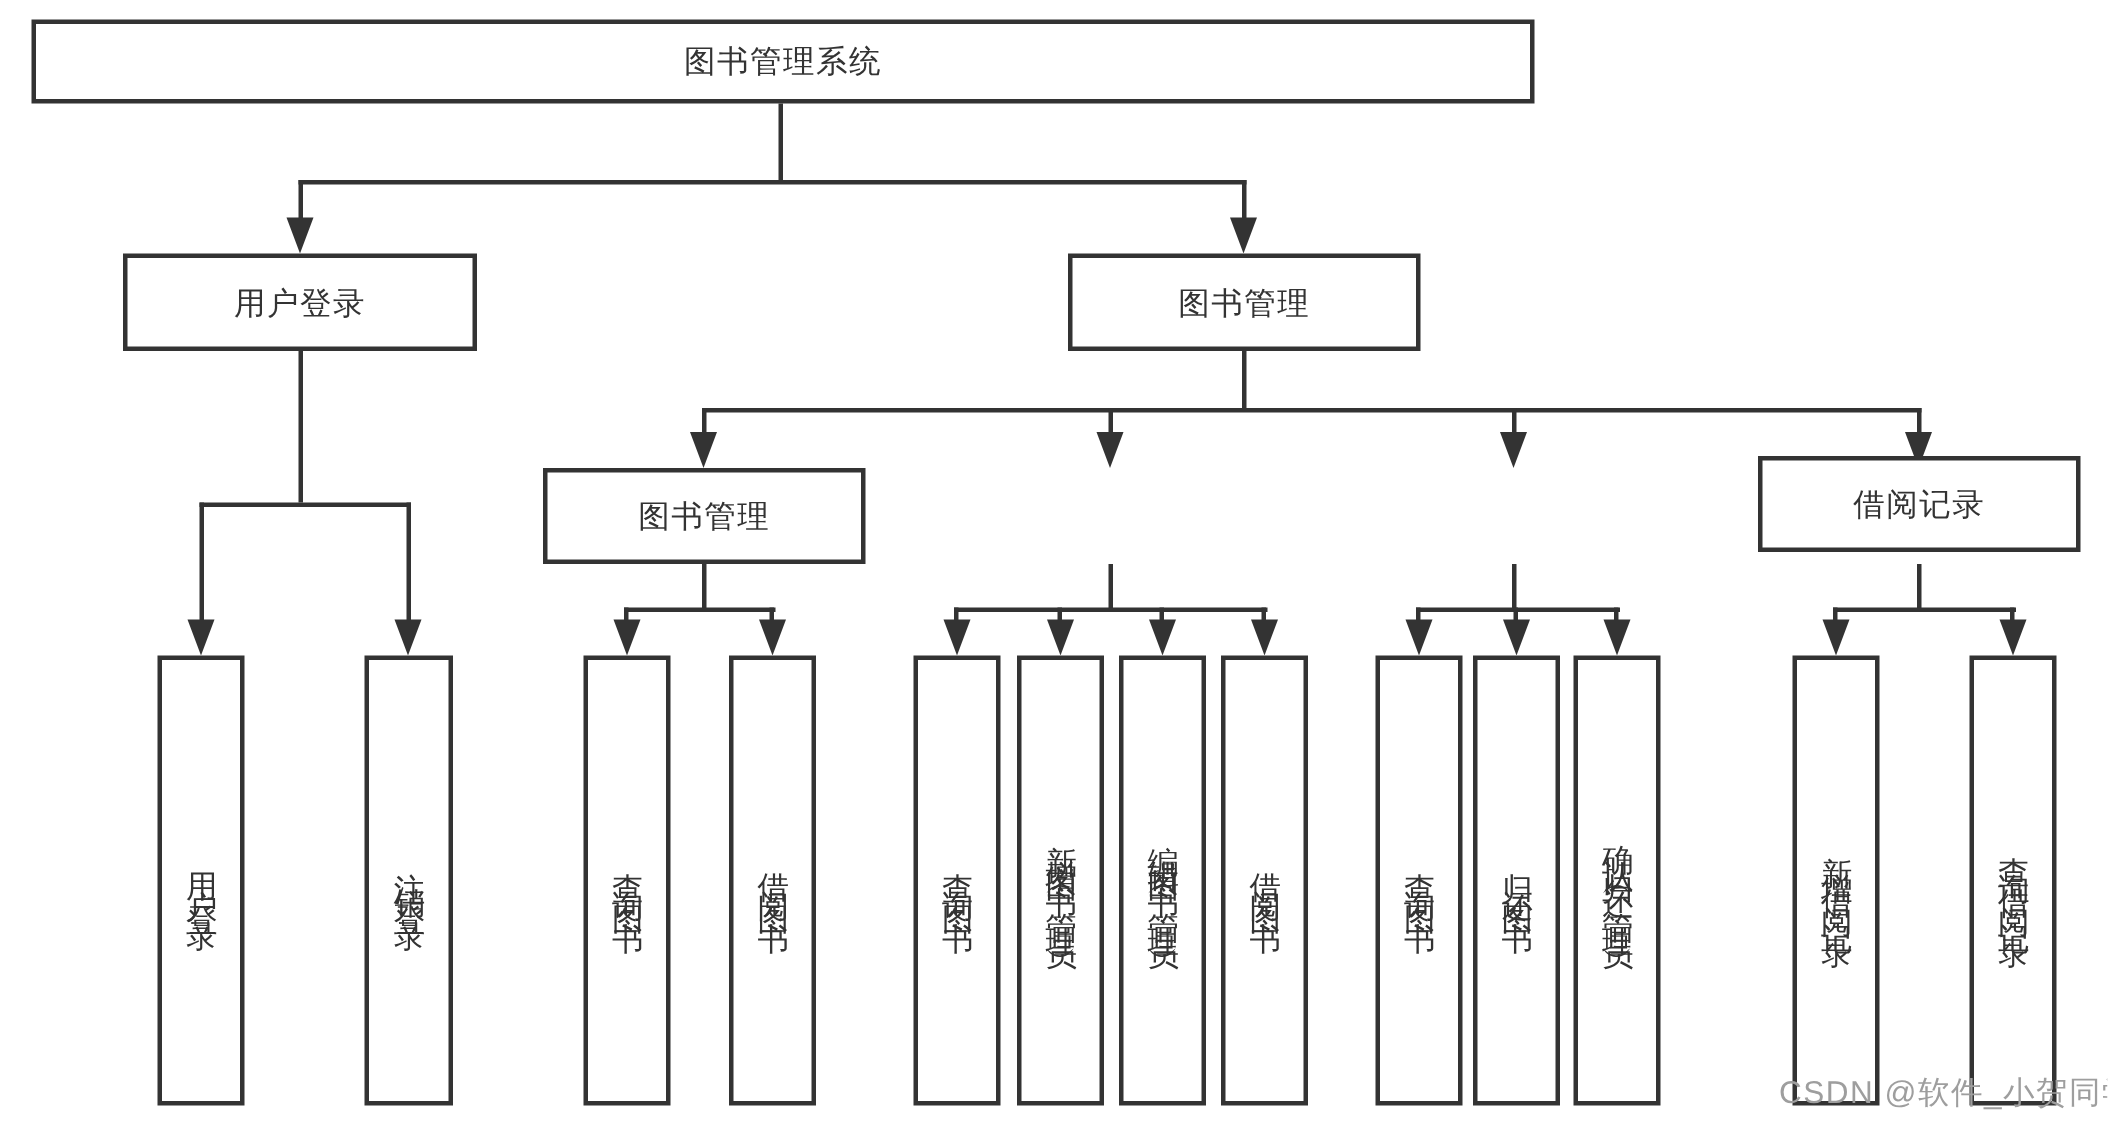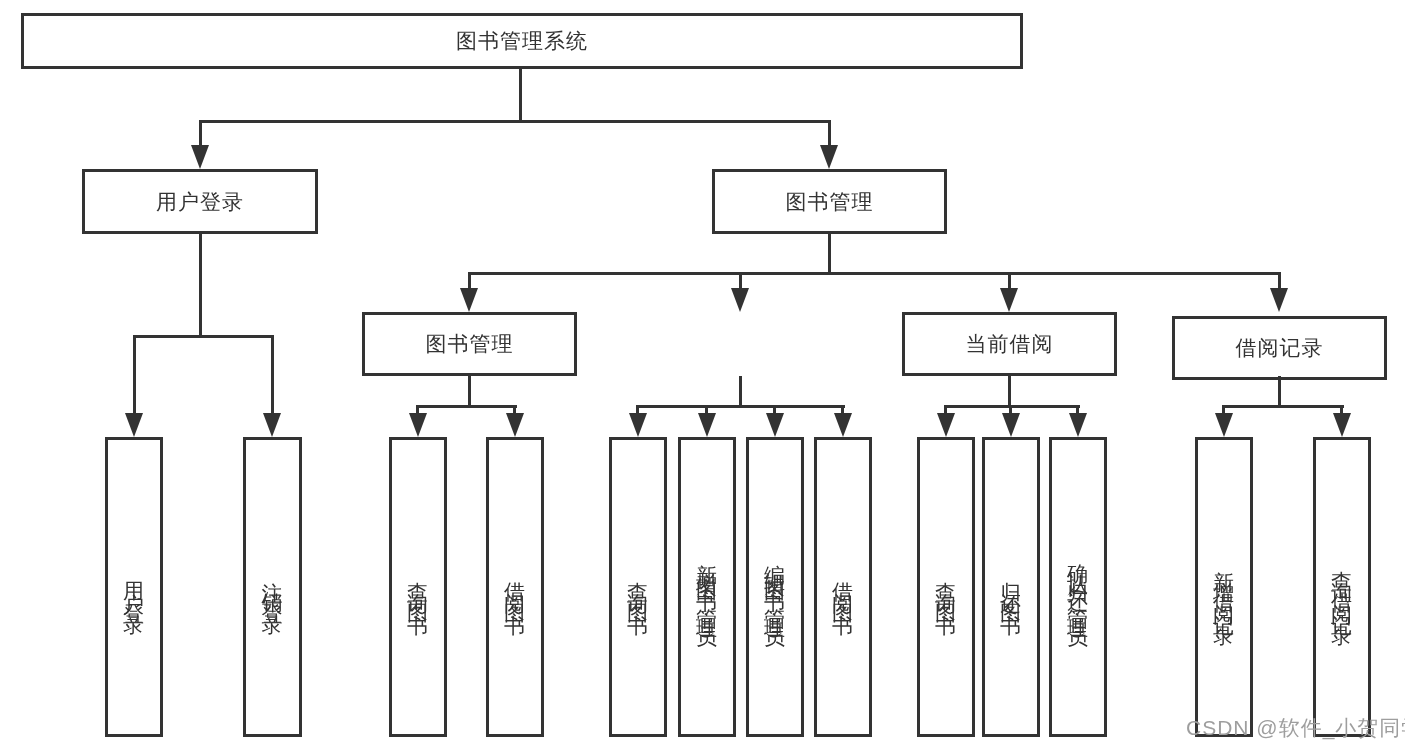--- a/index.html
+++ b/index.html
@@ -98,24 +98,21 @@
   <div class="vl" style="left:739px;top:272px;height:20px;"></div>
   <div class="ar" style="left:731px;top:288px;"></div>
   <div class="vl" style="left:1008px;top:272px;height:20px;"></div>
   <div class="ar" style="left:1000px;top:288px;"></div>
   <div class="vl" style="left:1278px;top:272px;height:20px;"></div>
   <div class="ar" style="left:1270px;top:288px;"></div>
 
   <div class="box" style="left:362px;top:312px;width:215px;height:64px;">
     <span>图书管理</span>
   </div>
-  <div class="box" style="left:902px;top:312px;width:215px;height:64px;">
-    <span>当前借阅</span>
-  </div>
-  <div class="box" style="left:1172px;top:316px;width:215px;height:64px;">
+  <div class="box" style="left:1172px;top:304px;width:215px;height:64px;">
     <span>借阅记录</span>
   </div>
 
   <div class="vl" style="left:468px;top:376px;height:30px;"></div>
   <div class="hl" style="left:416px;top:405px;width:101px;"></div>
   <div class="vl" style="left:416px;top:405px;height:12px;"></div>
   <div class="ar" style="left:409px;top:413px;"></div>
   <div class="vl" style="left:513px;top:405px;height:12px;"></div>
   <div class="ar" style="left:506px;top:413px;"></div>
 

